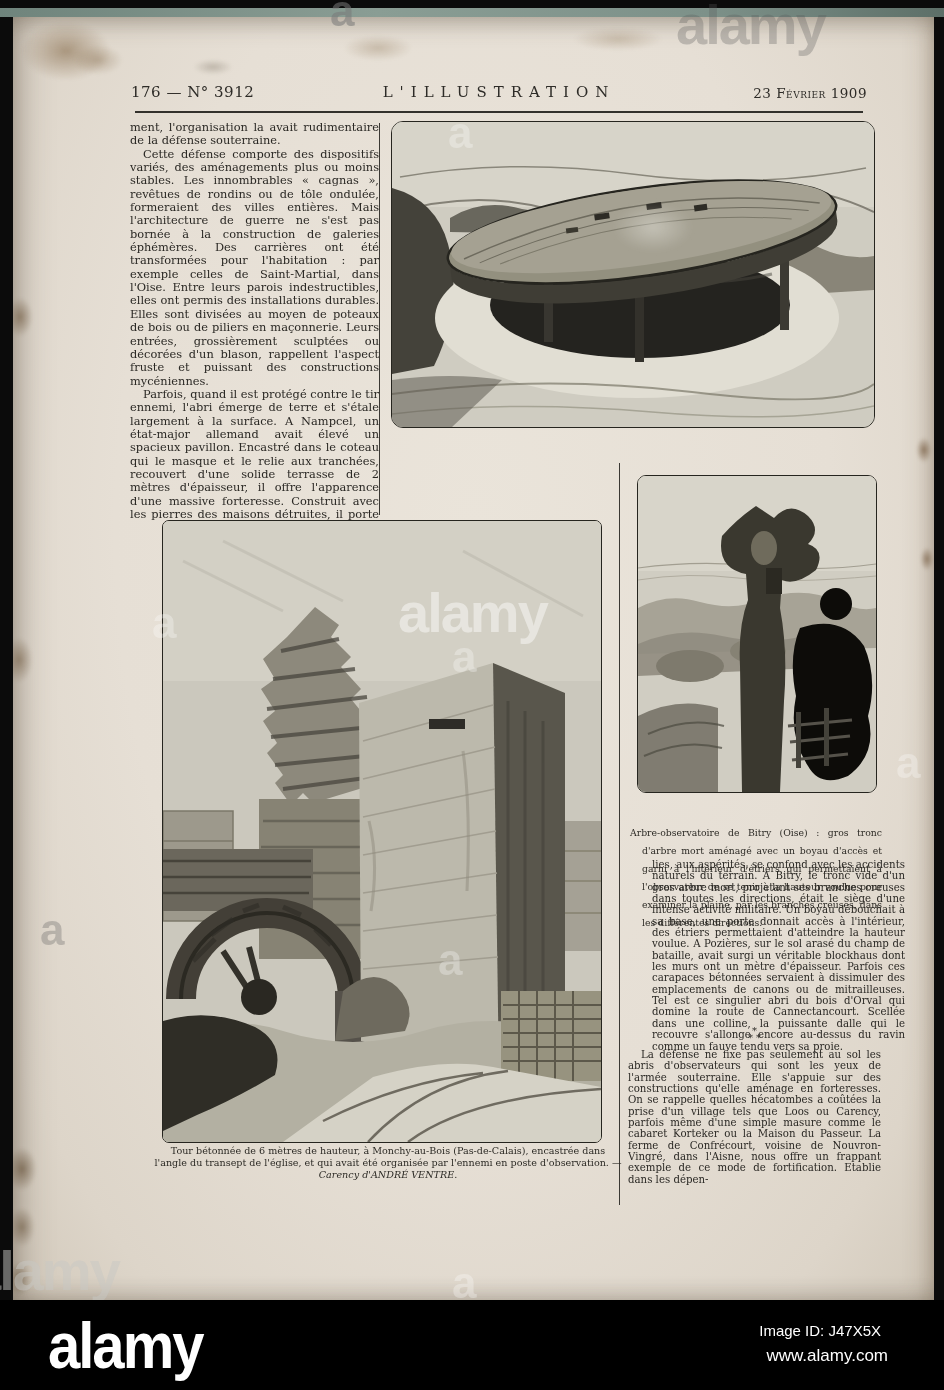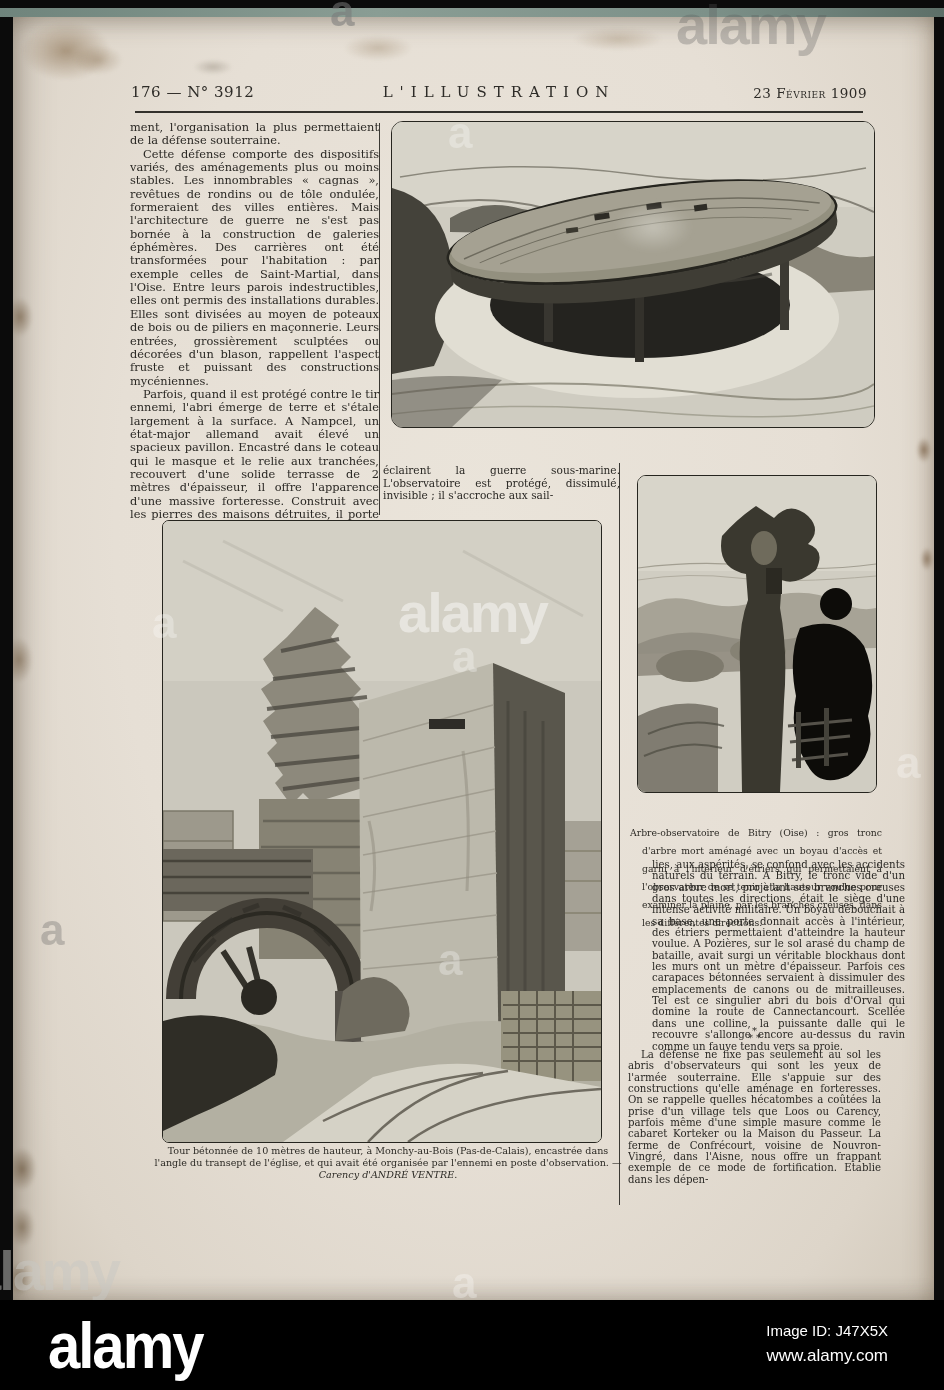--- a/index.html
+++ b/index.html
@@ -42,40 +42,40 @@
   .spot{position:absolute;border-radius:50%;filter:blur(1.5px);}
   
   .wm{position:absolute;color:rgba(255,255,255,.30);font-family:"Liberation Sans",sans-serif;font-weight:bold;pointer-events:none;}
   .wm.letter{font-size:44px;}
   .wm.big{font-size:56px;letter-spacing:-2px;}
   .wm.gray{color:rgba(90,90,90,.30);}
   .wm.dark{color:rgba(120,120,120,.55);}
   
   .bar{position:absolute;left:0;bottom:0;width:944px;height:90px;background:#000;color:#fff;font-family:"Liberation Sans",sans-serif;}
   .bar .logo{position:absolute;left:48px;top:8px;font-size:58px;font-weight:bold;letter-spacing:-2px;transform:scaleY(1.12);transform-origin:top;}
-  .bar .id{position:absolute;right:56px;top:22px;font-size:15px;}
+  .bar .id{position:absolute;right:63px;top:22px;font-size:15px;}
   .bar .url{position:absolute;right:56px;top:46px;font-size:17px;font-weight:normal;}
 </style>
 </head>
 <body>
 
 <div class="photo">
   <div class="edge-teal"></div>
 
   <div class="paper">
 
     <div class="hdr">
       <span class="l">176 — N° 3912</span>
       <span class="c">L'ILLUSTRATION</span>
       <span class="r">23 Février 1909</span>
     </div>
     <div class="hrule"></div>
 
     <div class="col col-left">
-      <p class="cont">ment, l'organisation la plus permettaient de la défense souterraine.</p>
+      <p class="cont">ment, l'organisation la avait rudimentaire de la défense souterraine.</p>
       <p>Cette défense comporte des dispositifs variés, des aménagements plus ou moins stables. Les innombrables « cagnas », revêtues de rondins ou de tôle ondulée, formeraient des villes entières. Mais l'architecture de guerre ne s'est pas bornée à la construction de galeries éphémères. Des carrières ont été transformées pour l'habitation : par exemple celles de Saint-Martial, dans l'Oise. Entre leurs parois indestructibles, elles ont permis des installations durables. Elles sont divisées au moyen de poteaux de bois ou de piliers en maçonnerie. Leurs entrées, grossièrement sculptées ou décorées d'un blason, rappellent l'aspect fruste et puissant des constructions mycéniennes.</p>
       <p>Parfois, quand il est protégé contre le tir ennemi, l'abri émerge de terre et s'étale largement à la surface. A Nampcel, un état-major allemand avait élevé un spacieux pavillon. Encastré dans le coteau qui le masque et le relie aux tranchées, recouvert d'une solide terrasse de 2 mètres d'épaisseur, il offre l'apparence d'une massive forteresse. Construit avec les pierres des maisons détruites, il porte le blason de la famille de La Treille, originaire d'un village voisin et anoblie en Bavière à la fin du dix-huitième siècle : sans doute un de ses membres, revenu « par le fer et par le feu » au pays de ses ancêtres, aura voulu commémorer sa réapparition passagère.</p>
 
     </div>
 
     <div class="vrule v1"></div>
     <div class="vrule v2"></div>
 
     <div class="fig fig-puits">
       <svg viewBox="0 0 482 305">
@@ -103,23 +103,20 @@
           <rect x="258" y="83" width="15" height="6" fill="#2e2c26"></rect>
           <rect x="305" y="91" width="13" height="6" fill="#2e2c26"></rect>
           <rect x="175" y="96" width="12" height="5" fill="#3a382f"></rect>
         </g>
         <path d="M0 272 Q150 252 300 270 T482 262" stroke="#7b7868" stroke-width="2" fill="none" opacity=".7"></path>
         <path d="M0 292 Q120 278 260 290 T482 284" stroke="#8b8878" stroke-width="1.5" fill="none" opacity=".6"></path>
         <path d="M0 258 Q60 250 110 258 L60 305 0 305 Z" fill="#55524a" opacity=".5"></path>
       </svg>
     </div>
 
-    <div class="col col-mid">
-      <p class="cont">éclairent la guerre sous-marine. L'observatoire est protégé, dissimulé, invisible ; il s'accroche aux sail-</p>
-    </div>
 
     <div class="fig fig-tree">
       <svg viewBox="0 0 238 316">
         <rect width="238" height="316" fill="#d0cdc2"></rect>
         <rect width="238" height="95" fill="#d8d5ca"></rect>
         <path d="M0 92 Q60 84 120 90 T238 88" stroke="#a29e91" stroke-width="1.2" fill="none"></path>
         <path d="M0 104 Q50 96 100 102 T238 100" stroke="#b0ac9f" stroke-width="1" fill="none"></path>
         <path d="M0 132 q30 -16 62 -6 q36 10 66 -4 q40 -12 72 4 q22 10 38 6 l0 40 -238 6 z" fill="#a7a396"></path>
         <path d="M0 168 q40 -18 84 -8 q46 10 92 -2 l0 34 -176 8 z" fill="#908c7f" opacity=".9"></path>
         <ellipse cx="52" cy="190" rx="34" ry="16" fill="#7e7a6d"></ellipse>
@@ -183,21 +180,21 @@
         <path d="M338 470 h100 v90 h-100 z" fill="#97937f"></path>
         <path d="M340 484 h98 M340 498 h98 M340 512 h98 M340 526 h98 M340 540 h98 M356 470 v90 M374 470 v90 M392 470 v90 M410 470 v90" stroke="#5c584a" stroke-width="2"></path>
         <path d="M120 621 L210 556 Q280 536 330 546 L438 566 L438 621 Z" fill="#d5d2c6"></path>
         <path d="M205 621 Q262 560 345 550 M245 621 Q305 576 438 568 M160 600 Q240 560 320 552" stroke="#6f6b60" stroke-width="2.5" fill="none"></path>
         <path d="M0 500 q46 -14 92 6 q30 16 20 48 q-40 24 -78 40 L0 610 Z" fill="#2f2d26"></path>
         <path d="M60 430 l26 40 M86 426 l12 46" stroke="#33312a" stroke-width="6"></path>
         <circle cx="96" cy="476" r="18" fill="#2a2822"></circle>
       </svg>
     </div>
     <div class="cap cap3">
-      <span>Tour bétonnée de 10 mètres de hauteur, à Monchy-au-Bois (Pas-de-Calais), encastrée dans l'angle du transept de l'église, et qui avait été organisée par l'ennemi en poste d'observation. —</span>
+      <span>Tour bétonnée de 6 mètres de hauteur, à Monchy-au-Bois (Pas-de-Calais), encastrée dans l'angle du transept de l'église, et qui avait été organisée par l'ennemi en poste d'observation. —</span>
       <span class="credit">Carency d'ANDRÉ VENTRE.</span>
     </div>
 
     <div class="spot" style="left:8px;top:4px;width:90px;height:60px;background:radial-gradient(ellipse,rgba(124,96,62,.55),rgba(124,96,62,0) 70%);"></div>
     <div class="spot" style="left:60px;top:28px;width:50px;height:30px;background:radial-gradient(ellipse,rgba(124,96,62,.35),rgba(124,96,62,0) 70%);"></div>
     <div class="spot" style="left:330px;top:18px;width:70px;height:26px;background:radial-gradient(ellipse,rgba(130,104,70,.30),rgba(130,104,70,0) 70%);"></div>
     <div class="spot" style="left:560px;top:10px;width:90px;height:24px;background:radial-gradient(ellipse,rgba(130,104,70,.28),rgba(130,104,70,0) 70%);"></div>
     <div class="spot" style="left:-6px;top:280px;width:26px;height:40px;background:radial-gradient(ellipse,rgba(100,76,48,.55),rgba(100,76,48,0) 70%);"></div>
     <div class="spot" style="left:-8px;top:620px;width:28px;height:46px;background:radial-gradient(ellipse,rgba(100,76,48,.5),rgba(100,76,48,0) 70%);"></div>
     <div class="spot" style="left:-6px;top:1130px;width:30px;height:44px;background:radial-gradient(ellipse,rgba(90,68,42,.6),rgba(90,68,42,0) 70%);"></div>

